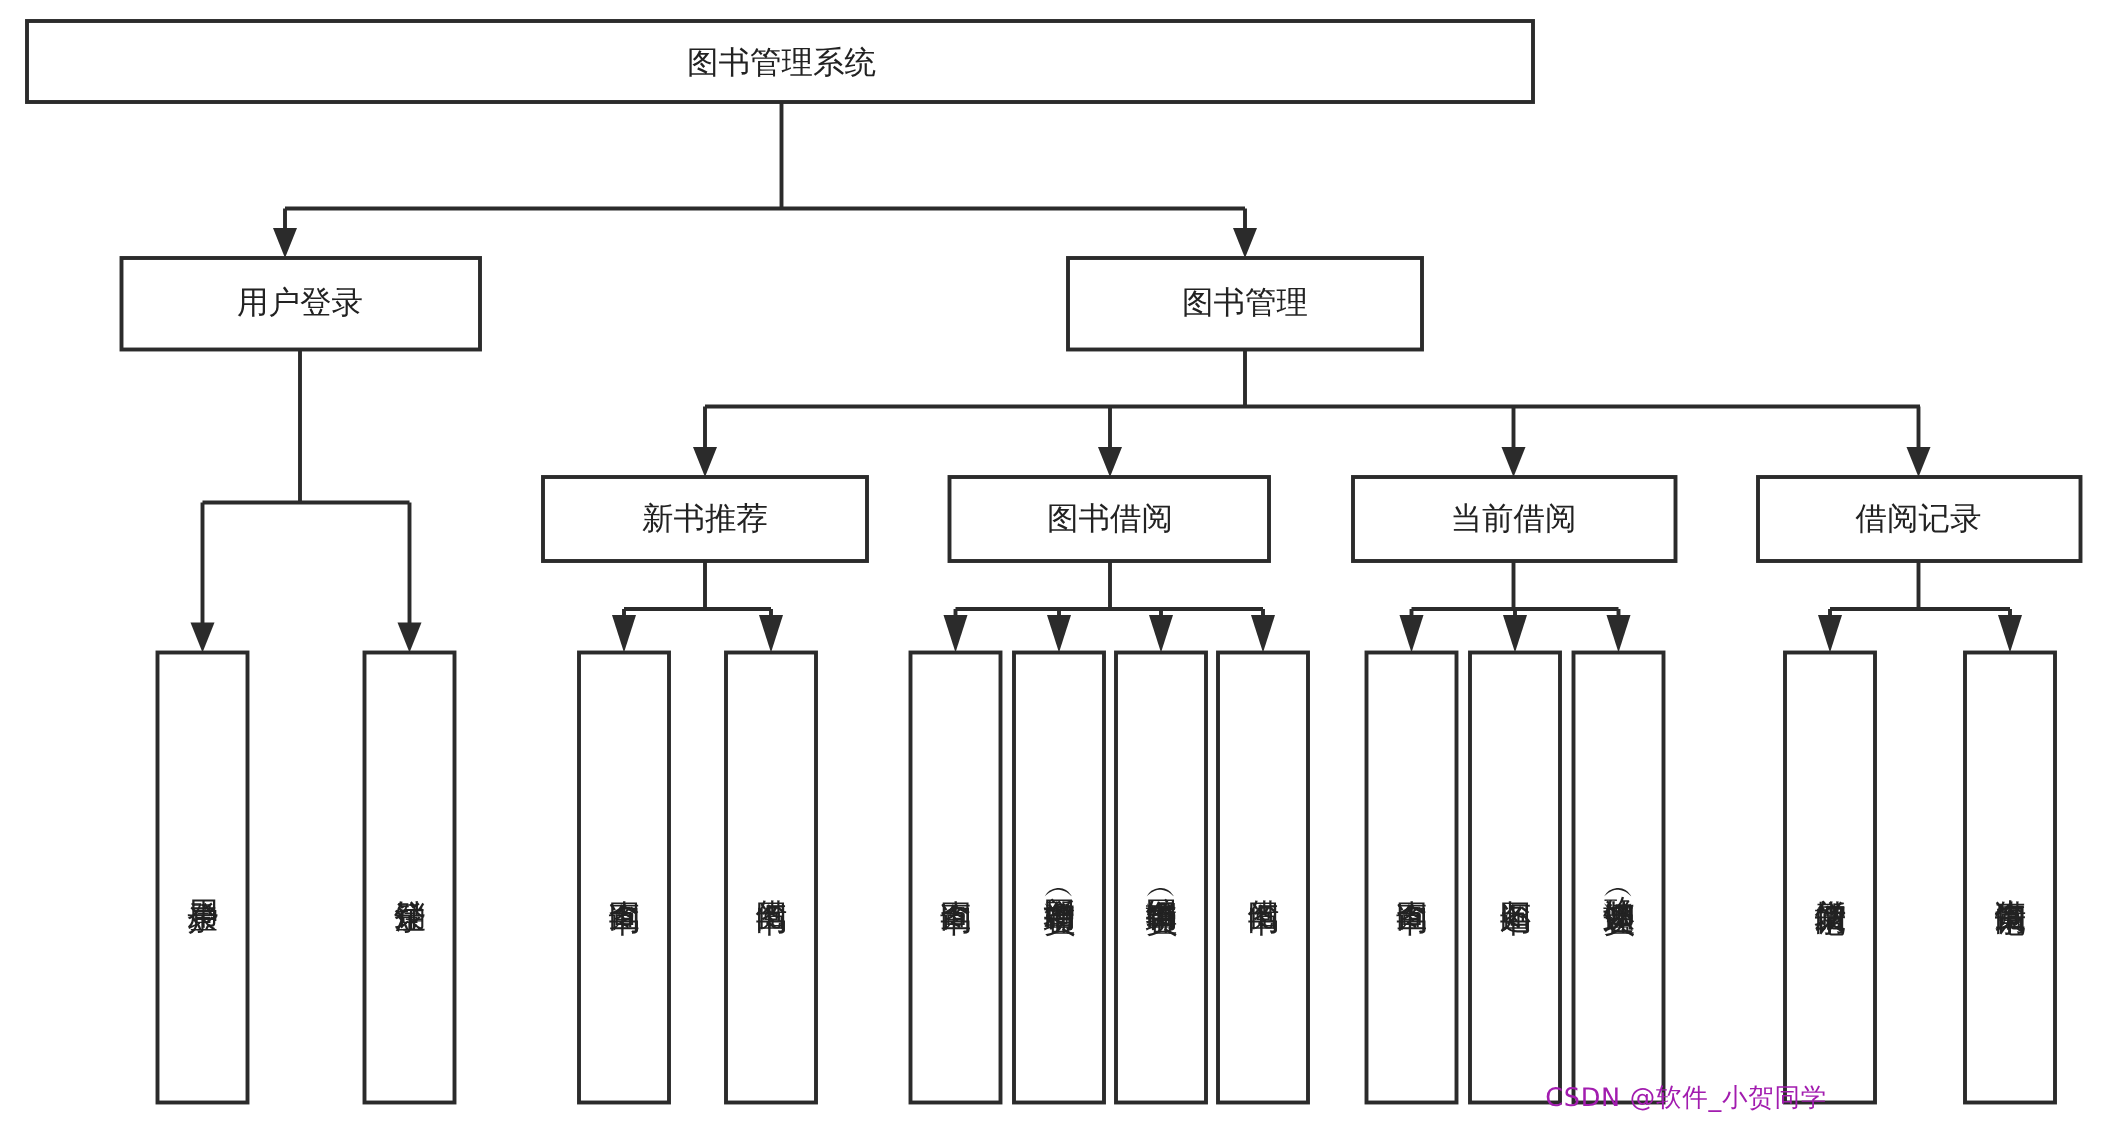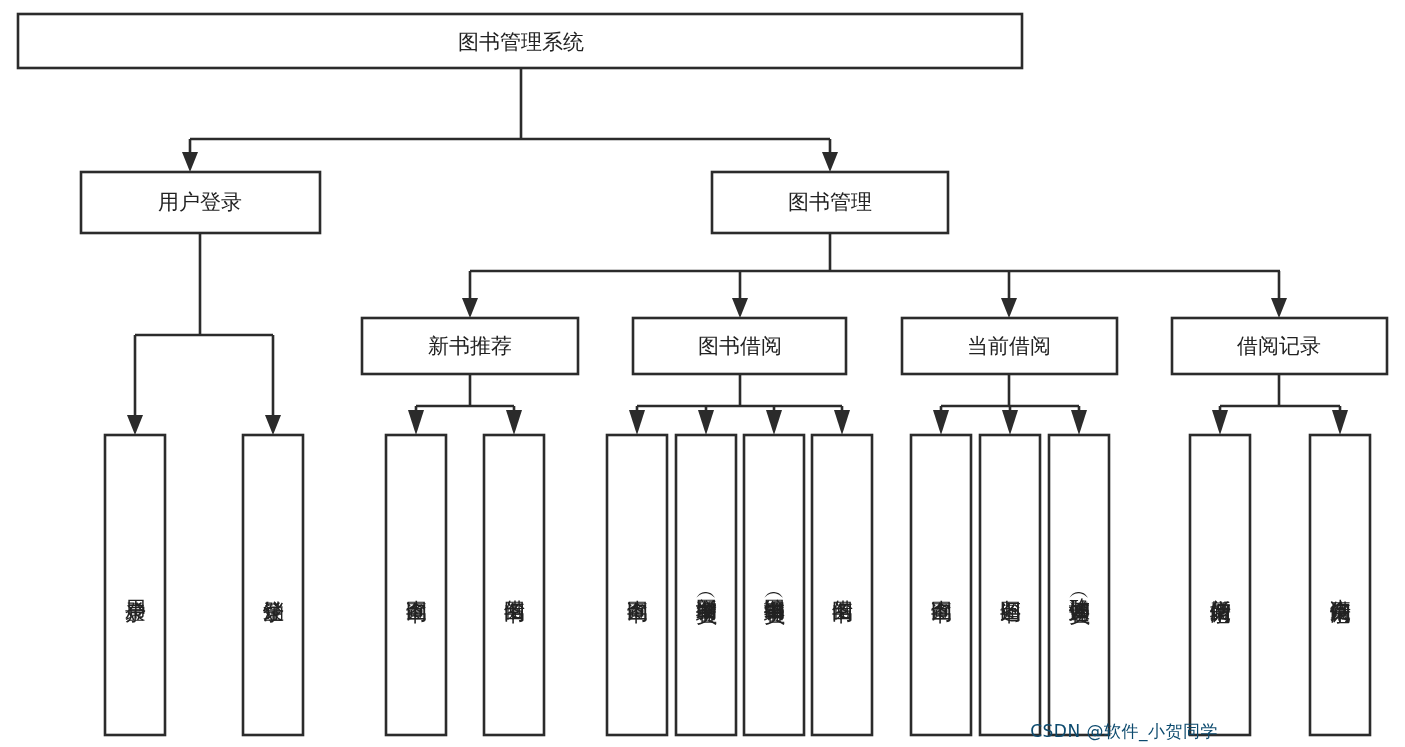--- a/index.html
+++ b/index.html
@@ -47,21 +47,21 @@
     font-size: 21px;
     text-anchor: middle;
     dominant-baseline: middle;
   }
   .watermark-text {
     position: absolute;
     right: 8px;
     bottom: 4px;
     font-family: "DejaVu Sans", "Liberation Sans", sans-serif;
     font-size: 17px;
-    color: #0c4a6e;
+    color: #a21caf;
     white-space: nowrap;
     letter-spacing: 0.5px;
   }
   .vlabel {
     position: absolute;
     display: flex;
     align-items: center;
     justify-content: center;
     writing-mode: vertical-rl;
     text-orientation: upright;

